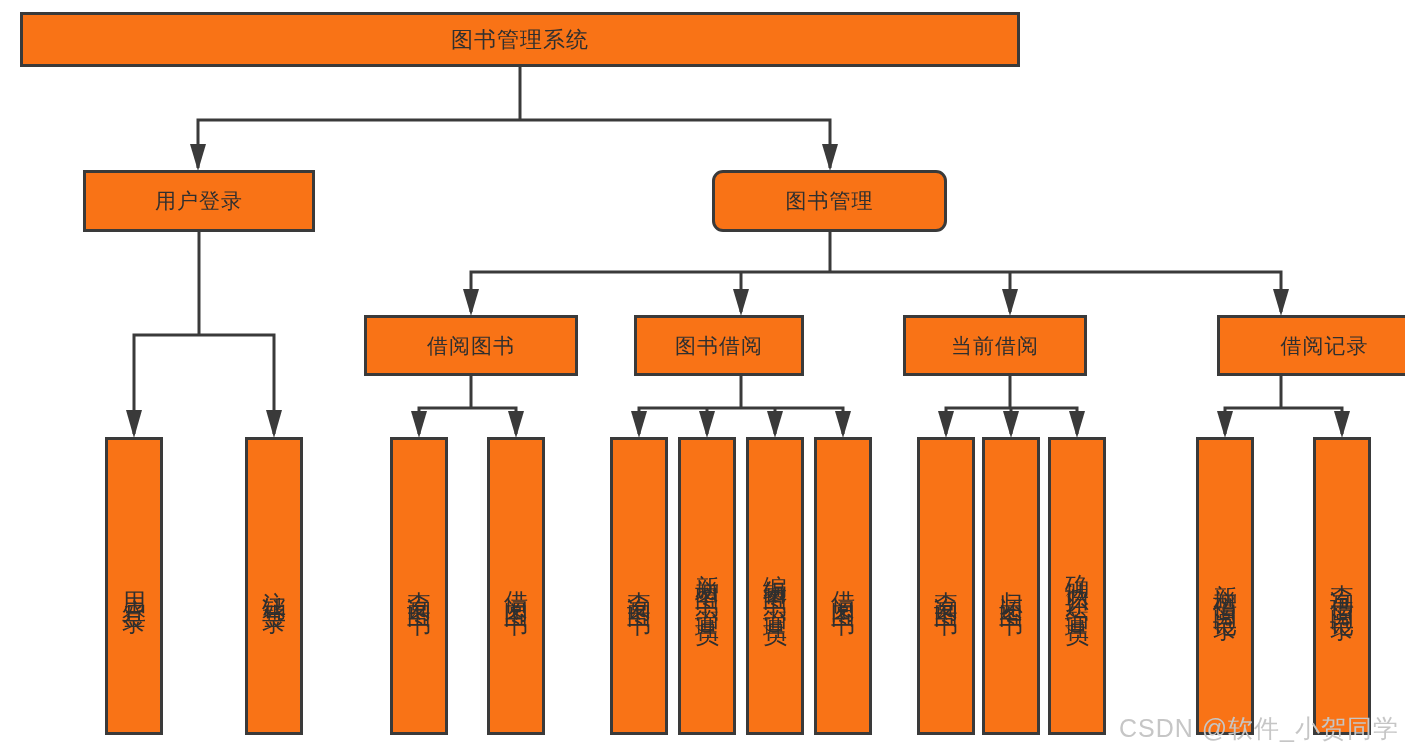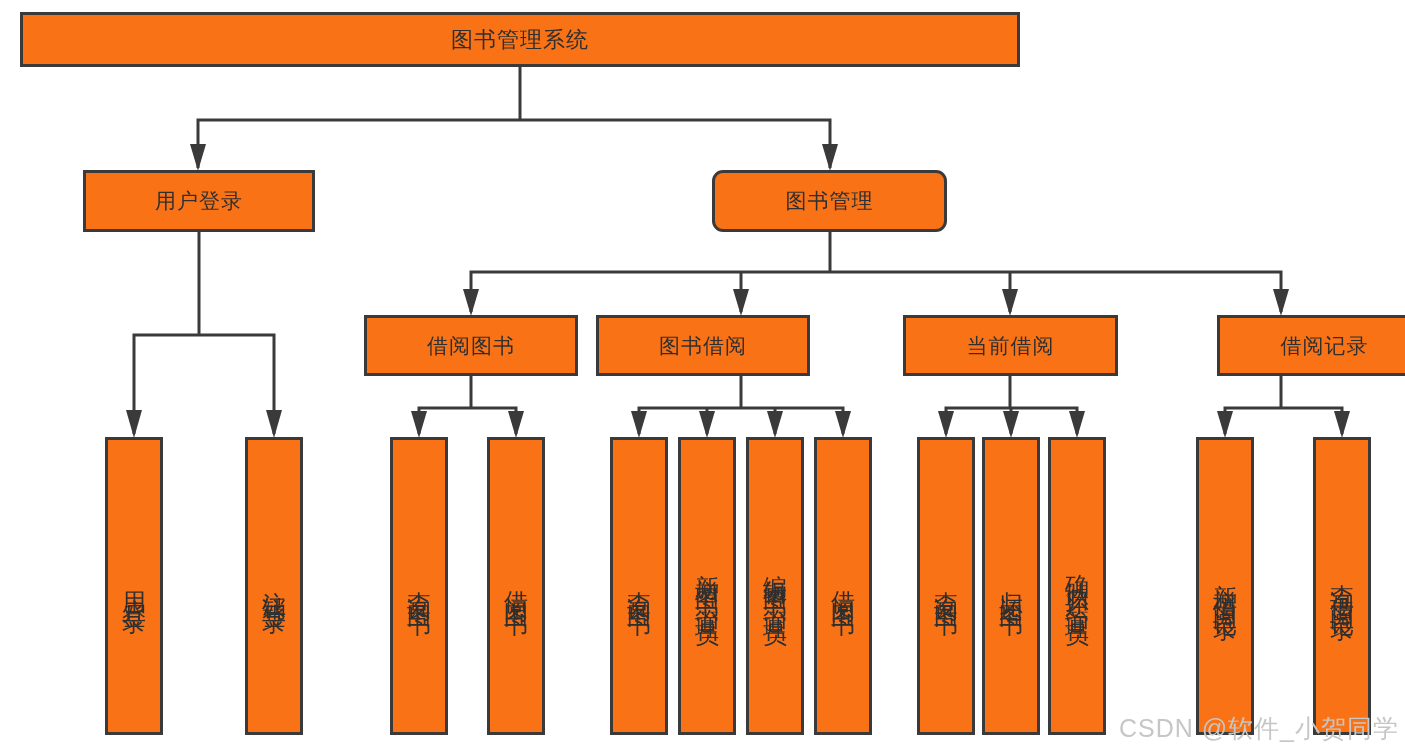--- a/index.html
+++ b/index.html
@@ -130,24 +130,24 @@
   <div class="box" style="left:83px; top:170px; width:232px; height:62px;">
     <span class="hlabel">用户登录</span>
   </div>
   <div class="box" style="left:712px; top:170px; width:235px; height:62px;border-radius:11px;">
     <span class="hlabel">图书管理</span>
   </div>
 
   <div class="box" style="left:364px; top:315px; width:214px; height:61px;">
     <span class="hlabel">借阅图书</span>
   </div>
-  <div class="box" style="left:596px; top:315px; width:214px; height:61px;">
+  <div class="box" style="left:634px; top:315px; width:170px; height:61px;">
     <span class="hlabel">图书借阅</span>
   </div>
-  <div class="box" style="left:903px; top:315px; width:215px; height:61px;">
+  <div class="box" style="left:903px; top:315px; width:184px; height:61px;">
     <span class="hlabel">当前借阅</span>
   </div>
   <div class="box" style="left:1217px; top:315px; width:215px; height:61px;">
     <span class="hlabel">借阅记录</span>
   </div>
 
   <div class="box" style="left:105px; top:437px; width:58px; height:298px;">
     <span class="vtext">用户登录</span>
   </div>
   <div class="box" style="left:245px; top:437px; width:58px; height:298px;">

